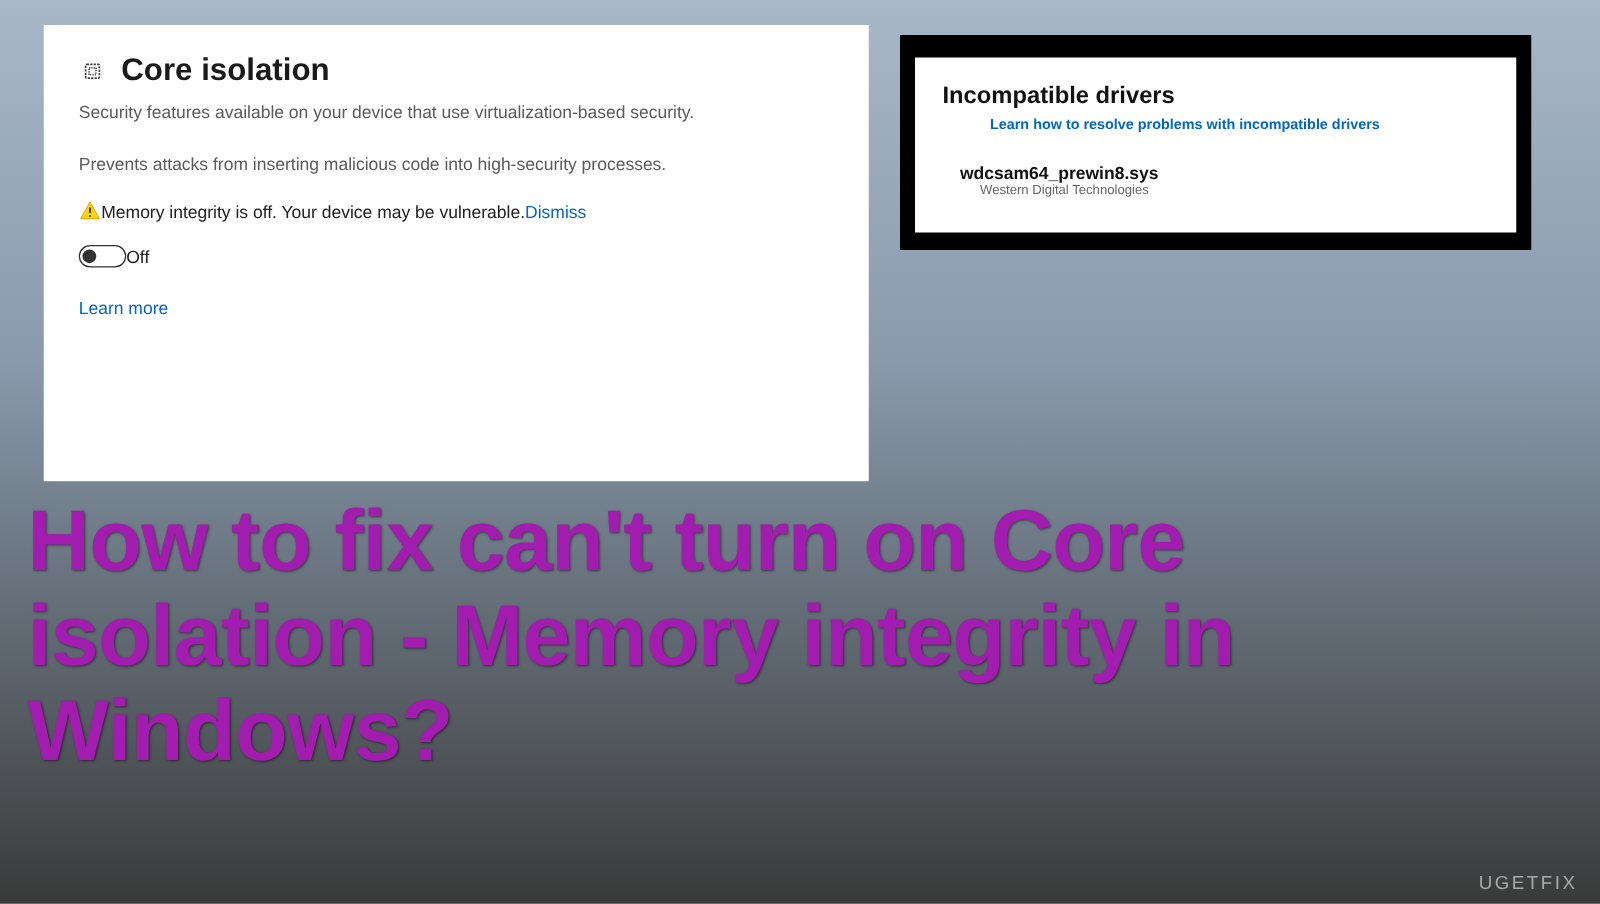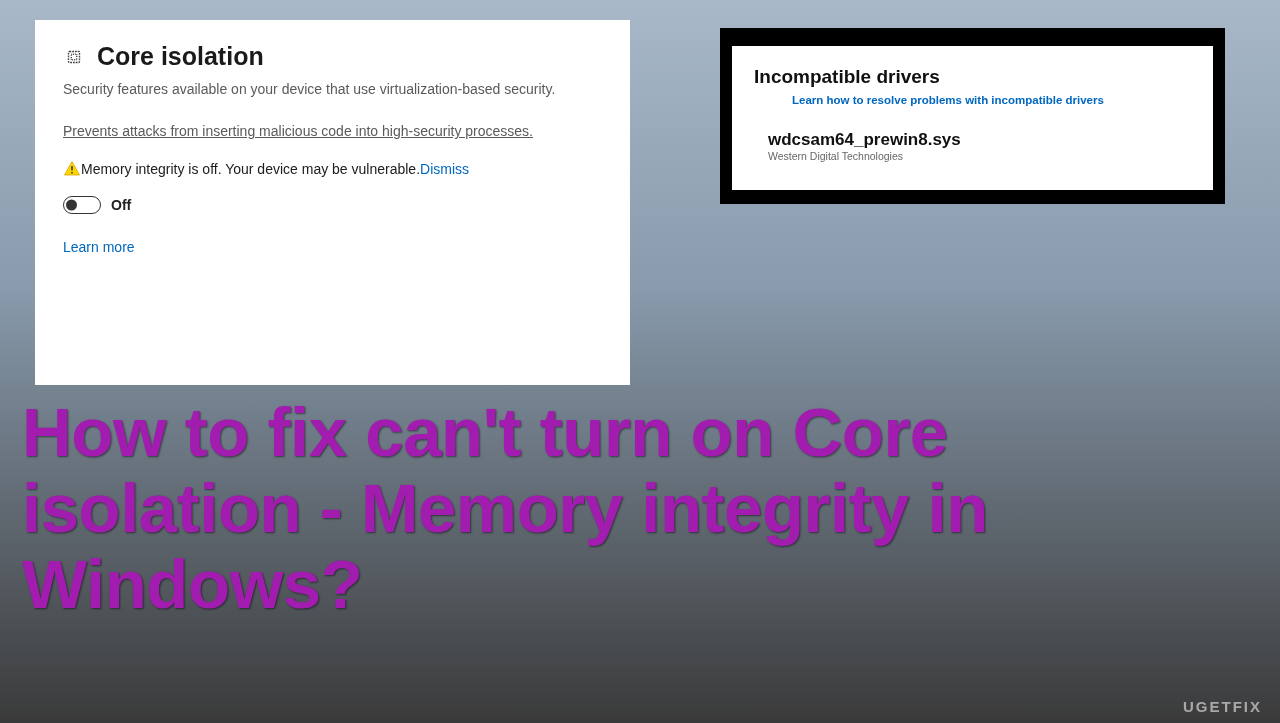--- a/index.html
+++ b/index.html
@@ -10,21 +10,21 @@
   font-family: "Segoe UI", Arial, sans-serif;
   position: relative;
   overflow: hidden;
 }
 
 
 .panel-left {
   position: absolute;
   left: 35px;
   top: 20px;
-  width: 595px;
+  width: 660px;
   height: 365px;
   background: #fff;
   padding: 22px 28px;
   color: #202020;
 }
 
 .panel-title-row {
   display: flex;
   align-items: center;
   gap: 12px;
@@ -55,21 +55,20 @@
   font-weight: 600;
   color: #1a1a1a;
   margin-bottom: 6px;
 }
 
 .sub-desc {
   font-size: 14px;
   color: #5a5a5a;
   line-height: 1.45;
   margin-bottom: 18px;
-  text-decoration: underline;
 }
 
 .warning-row {
   display: flex;
   align-items: center;
   margin-bottom: 18px;
 }
 
 .warn-icon {
   width: 18px;
@@ -84,23 +83,22 @@
 
 .link {
   color: #0067c0;
   font-size: 14px;
   cursor: pointer;
 }
 
 .toggle-row {
   display: flex;
   align-items: center;
-  gap: 10px;
+  gap: 0;
   margin-bottom: 24px;
-  font-weight: bold;
 }
 
 .toggle {
   width: 38px;
   height: 18px;
   border: 1.5px solid #333;
   border-radius: 20px;
   position: relative;
   background: #fff;
   cursor: pointer;
@@ -156,30 +154,30 @@
   color: #0067c0;
   font-size: 11.5px;
   font-weight: 600;
   cursor: pointer;
   display: block;
   margin-bottom: 24px;
   padding-left: 38px;
 }
 
 .driver-name {
-  font-size: 17px;
+  font-size: 14px;
   font-weight: 600;
   color: #111;
   margin-left: 14px;
 }
 
 .driver-vendor {
   font-size: 10.5px;
   color: #666;
-  margin-left: 14px;
+  margin-left: 30px;
   margin-bottom: 8px;
 }
 
 
 .headline {
   position: absolute;
   left: 22px;
   top: 395px;
   right: 40px;
   color: #a21caf;
@@ -190,21 +188,21 @@
   letter-spacing: -0.5px;
 }
 
 .watermark {
   position: absolute;
   right: 18px;
   bottom: 8px;
   color: rgba(255,255,255,0.55);
   font-size: 15px;
   letter-spacing: 2px;
-  font-weight: 700;
+  font-weight: 400;
 }
 </style>
 </head>
 <body>
 
 <div class="panel-left">
   <div class="panel-title-row">
     <span class="cpu-icon">
       <svg viewBox="0 0 24 24" fill="none" stroke="#444" stroke-width="1.5">
         <rect x="6" y="6" width="12" height="12" rx="1" stroke-dasharray="2 1"></rect>

